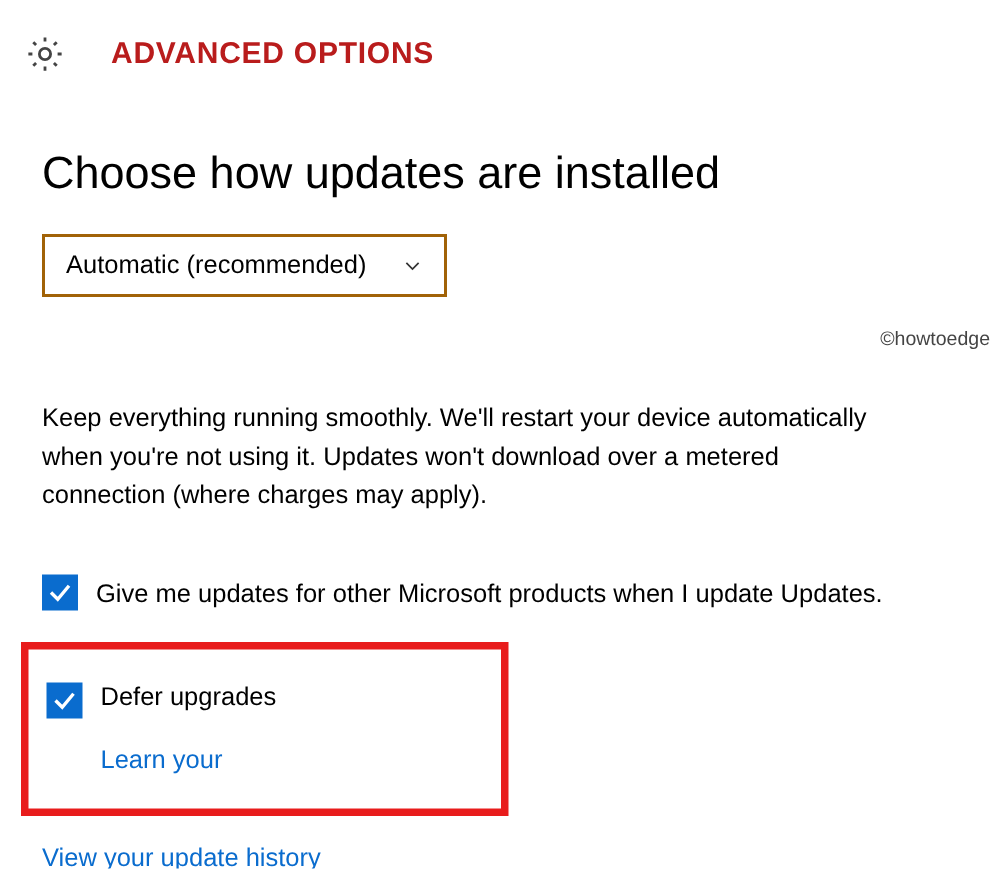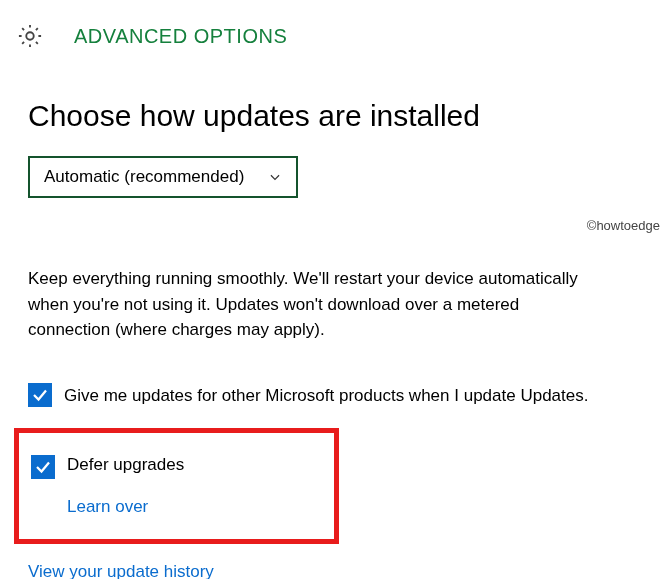--- a/index.html
+++ b/index.html
@@ -20,37 +20,37 @@
       padding: 22px 10px 14px 10px;
     }
     .gear-icon {
       width: 28px;
       height: 28px;
       margin-right: 30px;
       margin-left: 6px;
     }
     .header-title {
       font-size: 20px;
-      font-weight: 400;
-      color: #15803d;
+      font-weight: 700;
+      color: #b91c1c;
       letter-spacing: 0.5px;
     }
     .content {
       padding: 35px 28px 0 28px;
     }
     .section-heading {
       font-size: 30px;
       font-weight: 300;
       color: #000;
       margin-bottom: 23px;
     }
     .dropdown {
       display: inline-flex;
       align-items: center;
-      border: 2px solid #14532d;
+      border: 2px solid #a16207;
       padding: 9px 14px;
       cursor: pointer;
       min-width: 270px;
       justify-content: space-between;
       text-align: center;
     }
     .dropdown-label {
       font-size: 17px;
       color: #000;
     }
@@ -171,21 +171,21 @@
 
   <div class="highlight-box">
     <div class="highlight-inner">
       <div class="checkbox">
         <svg viewBox="0 0 24 24" fill="none" stroke="#fff" stroke-width="3">
           <polyline points="4 12 10 18 20 6"></polyline>
         </svg>
       </div>
       <div class="highlight-text-col">
         <span class="defer-label">Defer upgrades</span>
-        <span class="link">Learn over</span>
+        <span class="link">Learn your</span>
       </div>
     </div>
   </div>
 
   <div>
     <span class="history-link">View your update history</span>
   </div>
 </div>
 
 <div class="watermark">©howtoedge</div>

